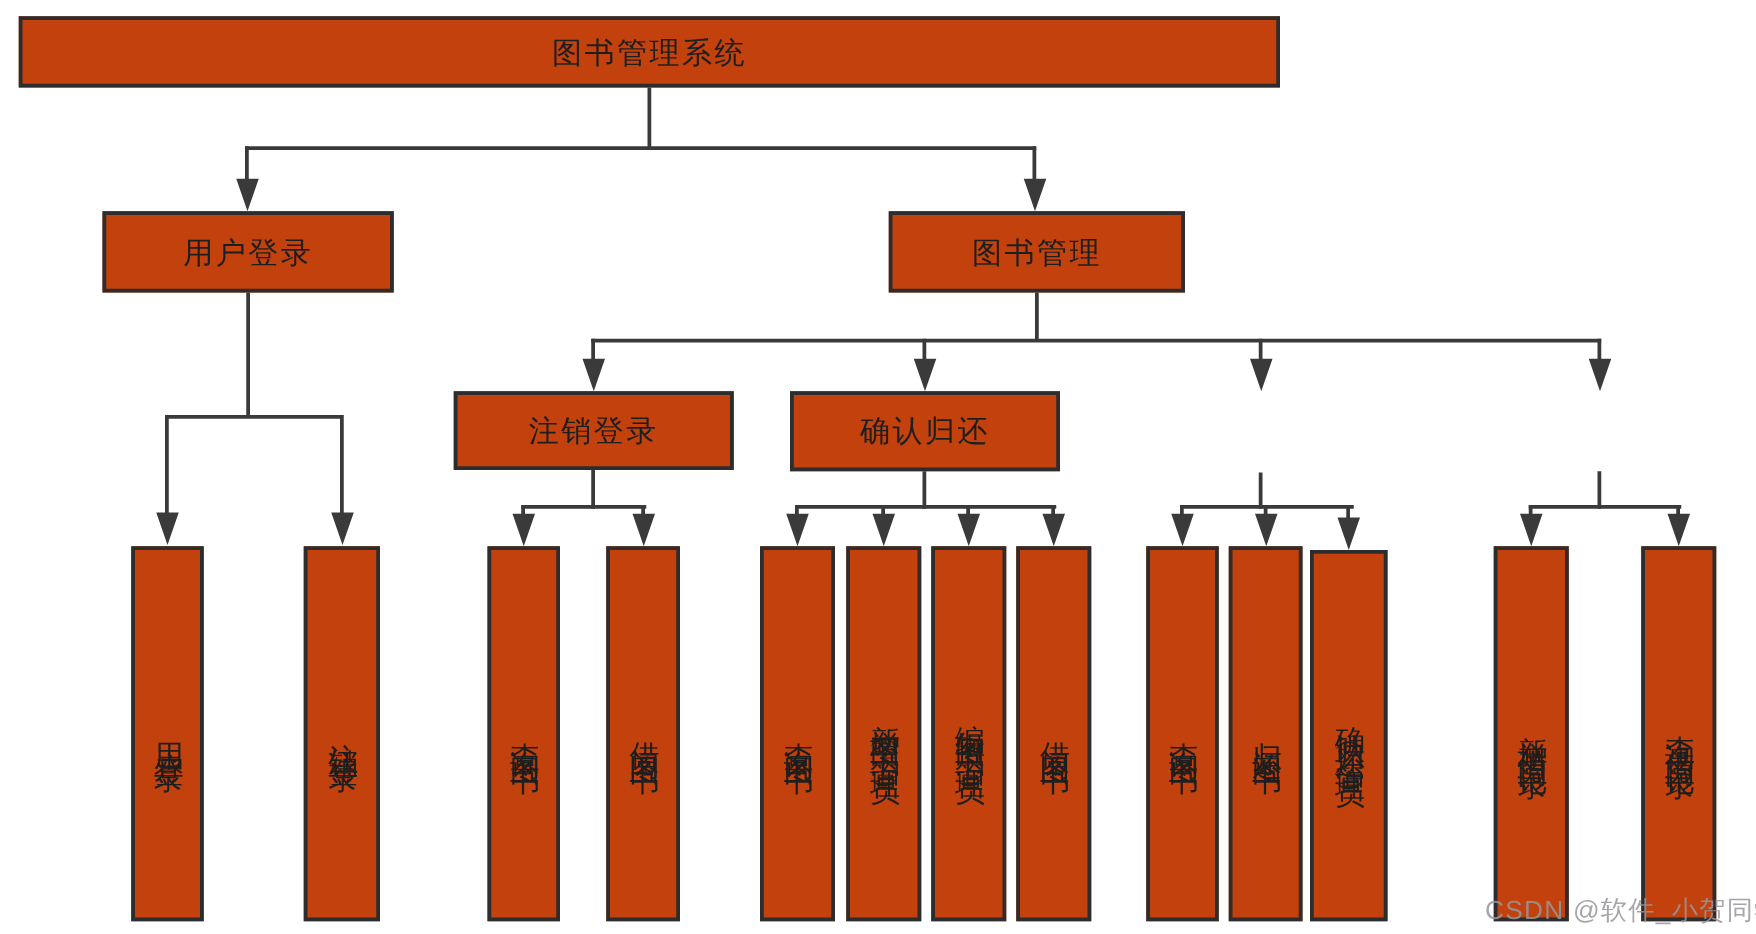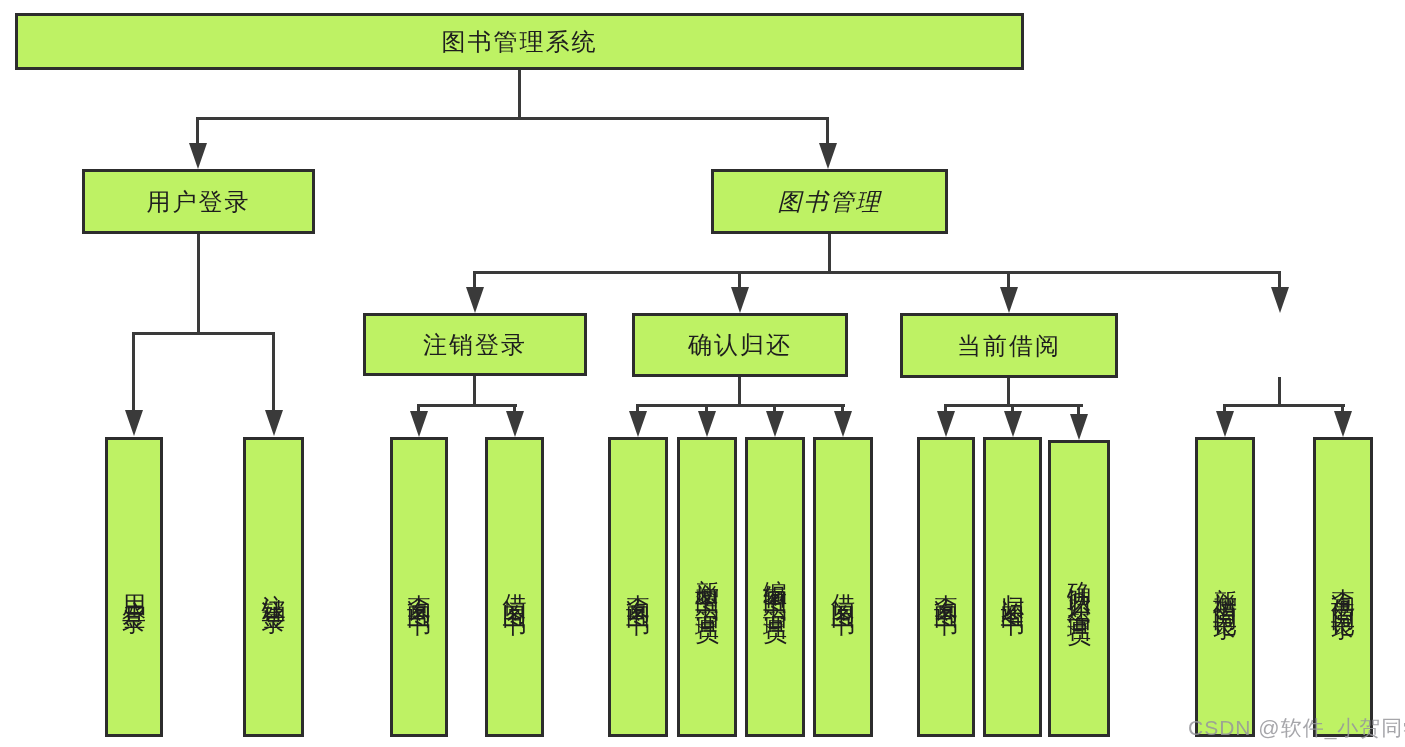--- a/index.html
+++ b/index.html
@@ -9,21 +9,21 @@
     --bg:#ffffff;
     --wm:#97979c;
   }
   html,body{margin:0;padding:0;background:#fff;}
   #canvas{
     position:relative;width:1405px;height:747px;background:var(--bg);
     font-family:"Liberation Sans","DejaVu Sans",sans-serif;overflow:hidden;
   }
   .node{
     position:absolute;box-sizing:border-box;border:3px solid var(--border);
-    background:#bef264;display:flex;align-items:center;justify-content:center;
+    background:#c2410c;display:flex;align-items:center;justify-content:center;
     font-size:24px;letter-spacing:2px;color:var(--text);white-space:nowrap;
   }
   .vnode{letter-spacing:0;}
   .vtext{
     writing-mode:vertical-rl;text-orientation:mixed;
     font-size:24px;letter-spacing:6px;color:var(--text);line-height:1;
   }
   .line{position:absolute;background:var(--line);}
   .arrow{
     position:absolute;width:0;height:0;
@@ -36,25 +36,24 @@
   }
 </style>
 </head>
 <body>
 
 <div id="canvas">
 
   <div class="node" style="left:15px;top:13px;width:1009px;height:57px;">图书管理系统</div>
 
   <div class="node" style="left:82px;top:169px;width:233px;height:65px;">用户登录</div>
-  <div class="node" style="left:711px;top:169px;width:237px;height:65px;font-style:italic;">图书管理</div>
+  <div class="node" style="left:711px;top:169px;width:237px;height:65px;">图书管理</div>
 
   <div class="node" style="left:363px;top:313px;width:224px;height:63px;">注销登录</div>
   <div class="node" style="left:632px;top:313px;width:216px;height:64px;">确认归还</div>
-  <div class="node" style="left:900px;top:313px;width:218px;height:65px;">当前借阅</div>
 
   <div class="node vnode" style="left:105px;top:437px;width:58px;height:300px;">
     <span class="vtext">用户登录</span>
   </div>
   <div class="node vnode" style="left:243px;top:437px;width:61px;height:300px;">
     <span class="vtext">注销登录</span>
   </div>
 
   <div class="node vnode" style="left:390px;top:437px;width:58px;height:300px;">
     <span class="vtext">查询图书</span>

